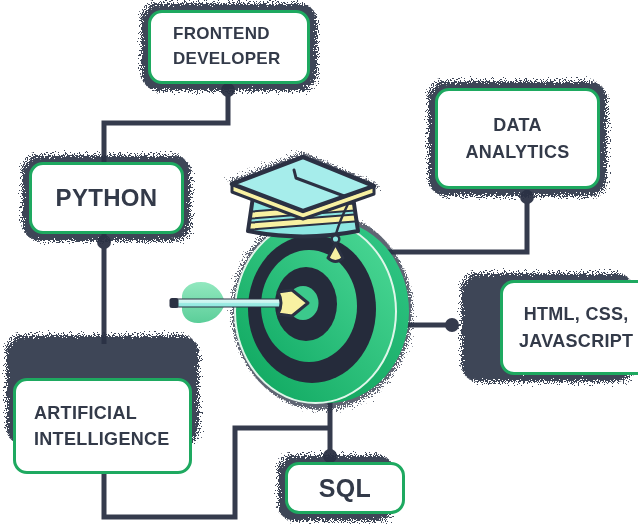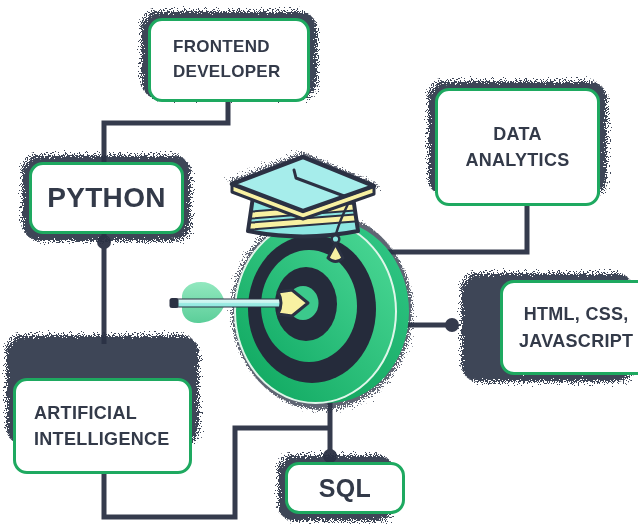--- a/index.html
+++ b/index.html
@@ -11,24 +11,24 @@
   .illus{position:absolute;left:158px;top:143px;z-index:2;}
   .node{position:absolute;z-index:3;}
   .halo{position:absolute;left:-22px;top:-22px;pointer-events:none;}
   .label{
     position:relative;box-sizing:border-box;width:100%;height:100%;
     display:flex;align-items:center;justify-content:center;
     background:#ffffff;border:3px solid #1ea960;border-radius:14px;
     color:#333a49;font-weight:700;letter-spacing:.3px;line-height:1.45;
     white-space:pre-line;text-align:center;
   }
-  .node.frontend{left:148px;top:18px;width:162px;height:84px;font-size:17px;}
+  .node.frontend{left:148px;top:10px;width:162px;height:74px;font-size:17px;}
   .node.frontend .label{justify-content:flex-start;text-align:left;padding-left:22px;}
-  .node.python{left:29px;top:162px;width:155px;height:72px;font-size:28px;}
-  .node.data{left:435px;top:88px;width:165px;height:118px;font-size:18px;}
+  .node.python{left:29px;top:162px;width:155px;height:72px;font-size:24px;}
+  .node.data{left:435px;top:88px;width:165px;height:101px;font-size:18px;}
   .node.html{left:468px;top:280px;width:159px;height:95px;font-size:18px;}
   .node.html .label{justify-content:flex-start;text-align:center;padding-left:16px;margin-left:32px;}
   .node.ai{left:13px;top:342px;width:179px;height:96px;font-size:18px;}
   .node.ai .label{justify-content:flex-start;text-align:left;padding-left:18px;margin-top:36px;}
   .node.sql{left:285px;top:462px;width:120px;height:52px;font-size:25px;}
 </style>
 </head>
 <body>
 
 <div class="canvas">

